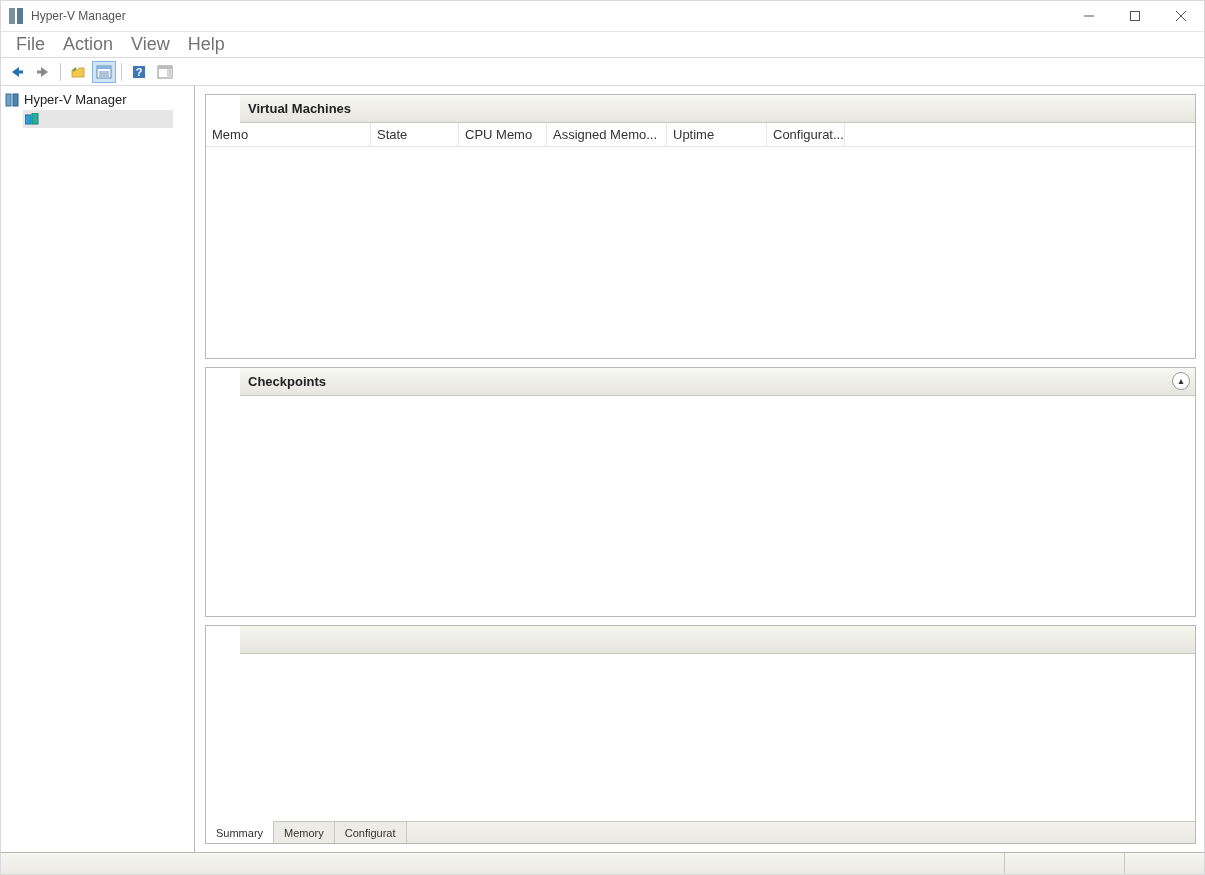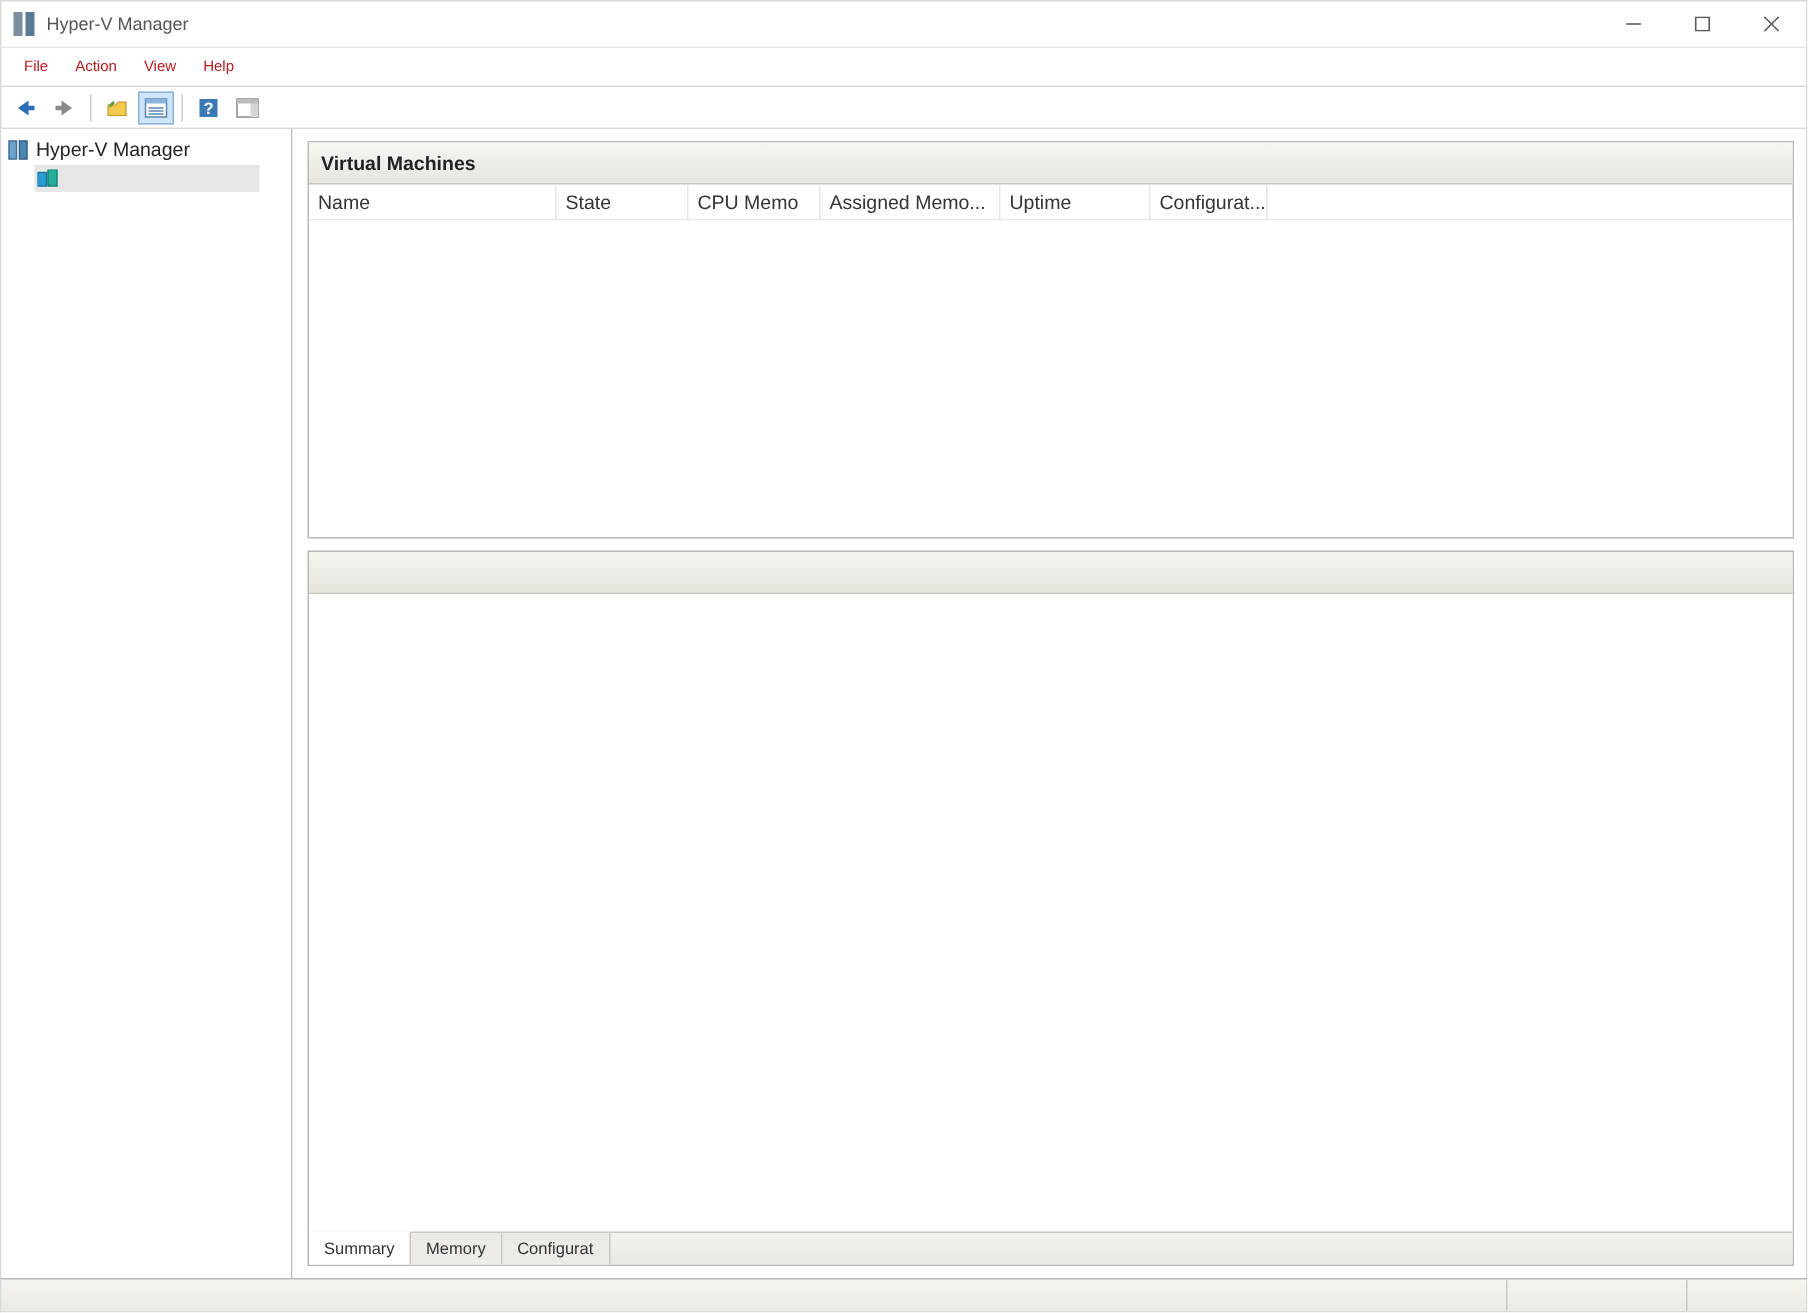--- a/index.html
+++ b/index.html
@@ -10,39 +10,39 @@
 .titlebar .app-icon { width: 16px; height: 16px; margin: 0 6px 0 8px; display: flex; }
 .titlebar .app-icon span { width: 6px; height: 16px; background: #7b8e9e; margin-right: 2px; }
 .titlebar .app-icon span:last-child { background: #5b7b94; }
 .title-text { font-size: 12px; color: #555; flex: 0 0 auto; }
 .title-spacer { flex: 1; }
 .wbtn { width: 46px; height: 30px; display: flex; align-items: center; justify-content: center; color: #555; }
 .wbtn svg { width: 10px; height: 10px; }
 
 
 .menubar { height: 27px; display: flex; align-items: center; border: 1px solid #d9d9d9; border-top: 1px solid #e5e5e5; padding-left: 6px; background: #fff; }
-.menu-item { font-size: 10px; color: #b91c1c; padding: 3px 9px; }
+.menu-item { font-size: 18px; color: #737373; padding: 3px 9px; }
 
 
 .toolbar { height: 28px; display: flex; align-items: center; border-left: 1px solid #d9d9d9; border-right: 1px solid #d9d9d9; border-bottom: 1px solid #d9d9d9; padding-left: 4px; background: #fff; gap: 2px; }
 .tbtn { width: 24px; height: 22px; display: flex; align-items: center; justify-content: center; border: 1px solid transparent; }
 .tbtn.active { background: #cfe4f7; border: 1px solid #8ab6de; }
 .tsep { width: 1px; height: 18px; background: #ccc; margin: 0 3px; }
 
 
 .body { display: flex; height: calc(875px - 31px - 27px - 28px - 23px); border-left: 1px solid #d9d9d9; border-right: 1px solid #d9d9d9; }
 .tree-pane { width: 194px; border-right: 1px solid #b6b6b6; padding: 4px 2px; background: #fff; }
 .tree-root { display: flex; align-items: center; font-size: 13px; color: #222; padding: 2px 2px; gap: 5px; }
 .tree-child { display: flex; align-items: center; font-size: 13px; padding: 2px 2px; margin-left: 20px; margin-top: 1px; gap: 5px; background: #e6e6e6; width: 150px; height: 18px; }
 .tree-child .label { color: #e6e6e6; } 
 
 .content-pane { flex: 1; padding: 8px 8px 8px 10px; display: flex; flex-direction: column; gap: 8px; background: #fff; }
 
 .panel { border: 1px solid #b8b8b8; background: #fff; display: flex; flex-direction: column; }
-.panel-header { height: 28px; background: linear-gradient(#f7f7f3, #e6e5df); border-bottom: 1px solid #c8c8c0; display: flex; align-items: center; padding: 0 8px; font-size: 13px; font-weight: 700; color: #222; position: relative; }
+.panel-header { height: 28px; background: linear-gradient(#f7f7f3, #e6e5df); border-bottom: 1px solid #c8c8c0; display: flex; align-items: center; padding: 0 8px; font-size: 13px; font-weight: 700; color: #222; position: relative; margin-left: 34px; }
 .panel-header .collapse-btn { position: absolute; right: 5px; top: 4px; width: 18px; height: 18px; border: 1px solid #9a9a9a; border-radius: 50%; background: #fff; display: flex; align-items: center; justify-content: center; font-size: 9px; color: #333; }
 
 .vm-panel { height: 265px; }
 .checkpoints-panel { height: 250px; }
 .details-panel { flex: 1; }
 
 
 .col-headers { display: flex; height: 24px; border-bottom: 1px solid #e7e7e7; }
 .col { font-size: 13px; color: #333; display: flex; align-items: center; padding: 0 6px; border-right: 1px solid #e7e7e7; position: relative; overflow: hidden; white-space: nowrap; text-overflow: ellipsis; }
 .col.sort::after { content: ""; position: absolute; left: 50%; top: -2px; transform: translateX(-50%); border-left: 4px solid transparent; border-right: 4px solid transparent; border-bottom: 5px solid #888; }
@@ -177,30 +177,39 @@
     </div>
   </div>
 
   <div class="content-pane">
 
     <div class="panel vm-panel">
       <div class="panel-header">
         <span>Virtual Machines</span>
       </div>
       <div class="col-headers">
-        <div class="col col-name">Name</div>
+        <div class="col col-name">Memo</div>
         <div class="col col-state">State</div>
         <div class="col col-cpu">CPU Memo</div>
         <div class="col col-mem">Assigned Memo...</div>
         <div class="col col-uptime">Uptime</div>
         <div class="col col-config">Configurat...</div>
       </div>
       <div class="vm-body"></div>
     </div>
 
+    <div class="panel checkpoints-panel">
+      <div class="panel-header">
+        <span>Checkpoints</span>
+        <div class="collapse-btn">
+          <span>▴</span>
+        </div>
+      </div>
+      <div class="cp-body"></div>
+    </div>
 
     <div class="panel details-panel">
       <div class="panel-header"></div>
       <div class="details-body"></div>
       <div class="tabs">
         <div class="tab active">Summary</div>
         <div class="tab">Memory</div>
         <div class="tab">Configurat</div>
       </div>
     </div>

